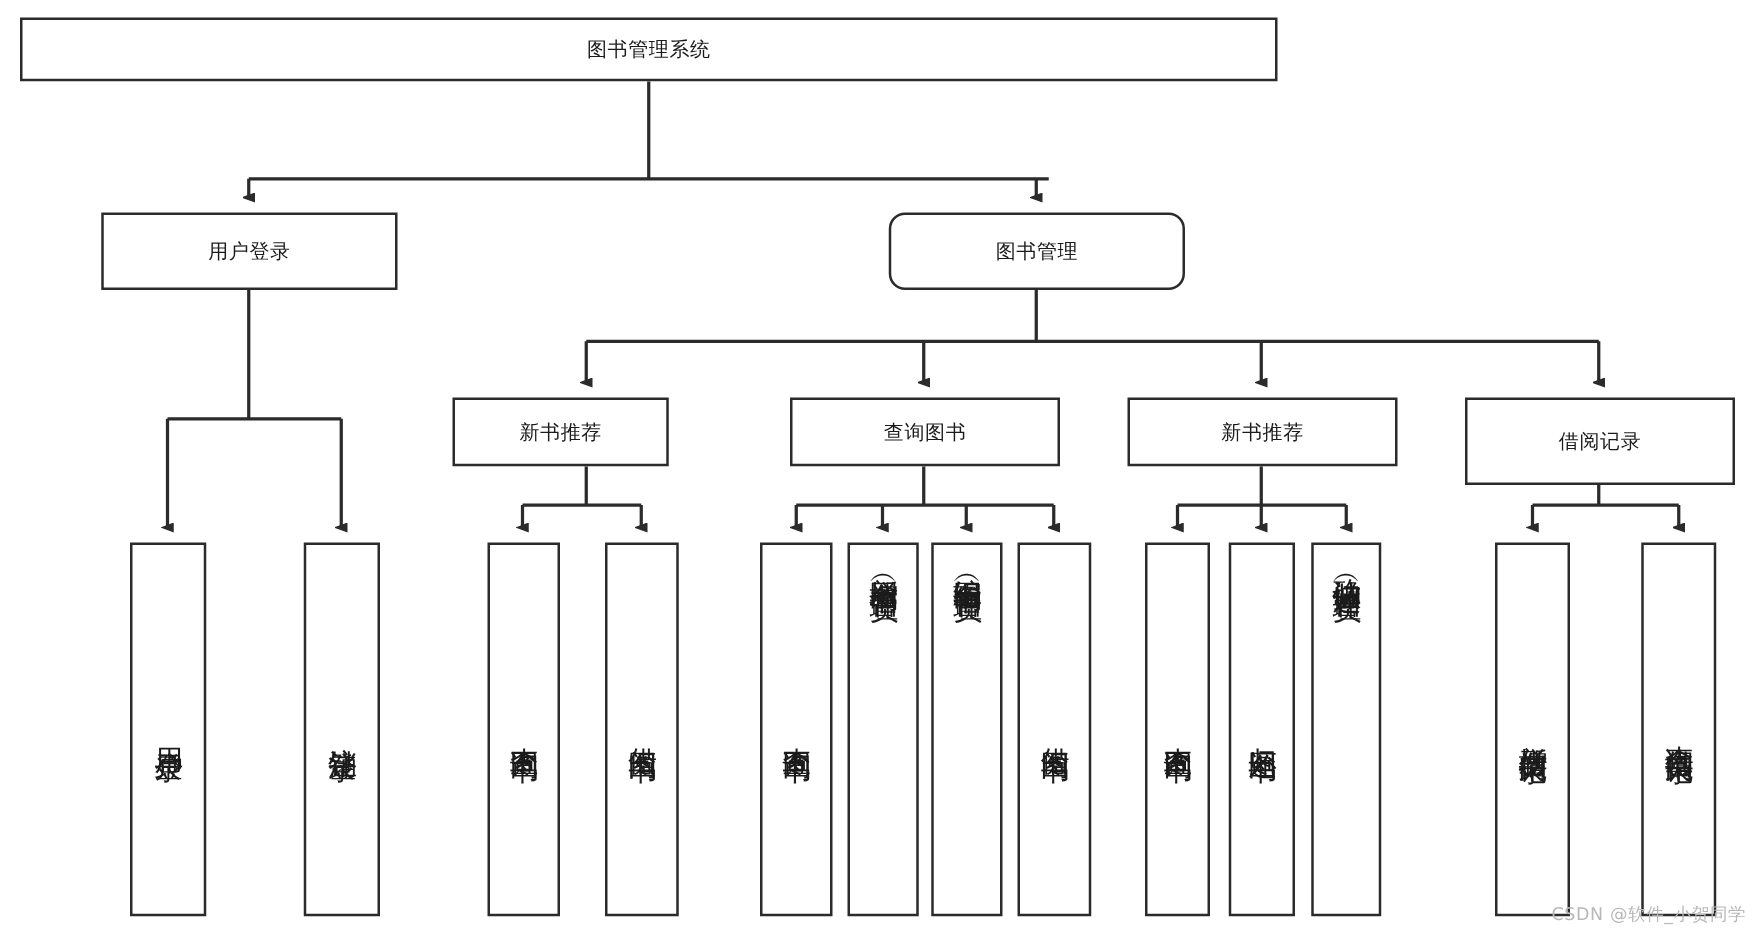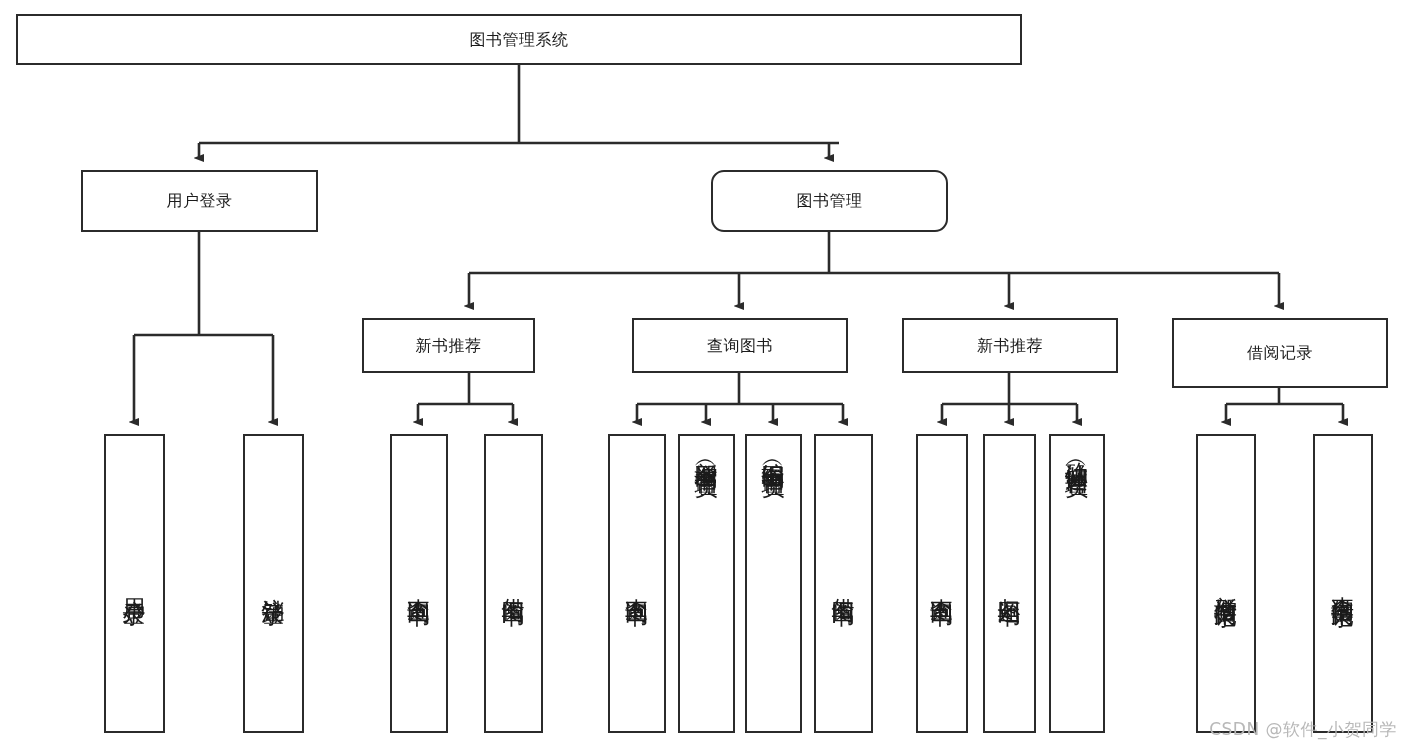--- a/index.html
+++ b/index.html
@@ -61,21 +61,21 @@
     white-space: nowrap;
   }
   .node.v.mid {
     align-items: center;
     padding-top: 0;
   }
   #watermark {
     position: absolute;
     right: 8px;
     bottom: 6px;
-    font-size: 17px;
+    font-size: 14px;
     color: #b8b8b8;
     letter-spacing: 0.5px;
     z-index: 5;
     white-space: nowrap;
   }
 </style>
 </head>
 <body>
 
 <div id="stage">

